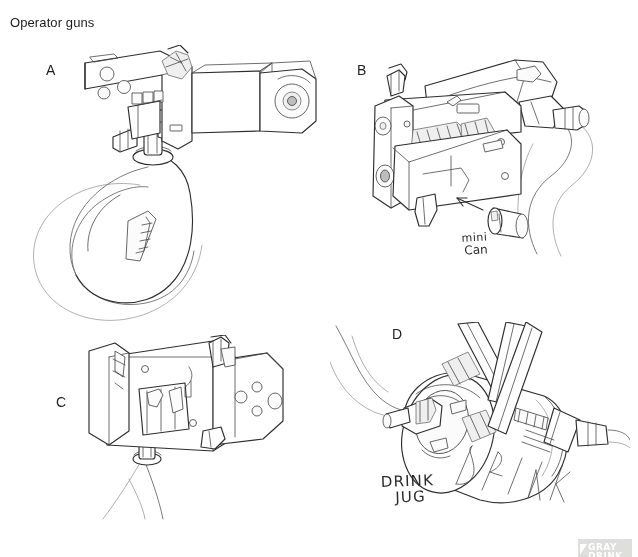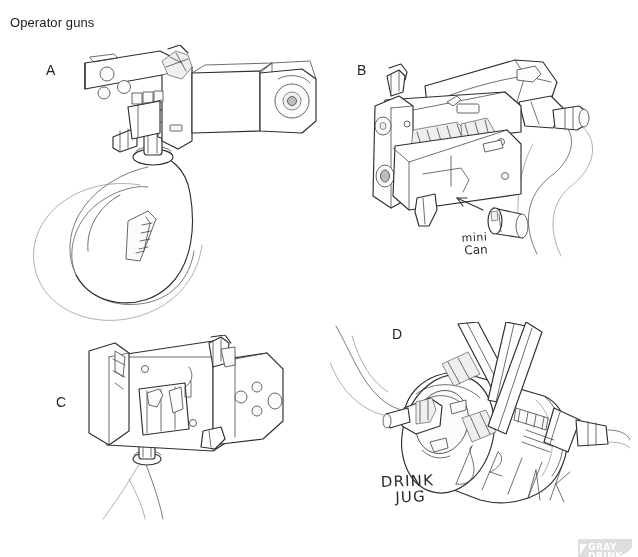--- a/index.html
+++ b/index.html
@@ -7,21 +7,20 @@
     padding: 0;
     background: #ffffff;
   }
   #sheet {
     position: relative;
     width: 638px;
     height: 557px;
     background: #ffffff;
     font-family: "Liberation Sans", sans-serif;
     overflow: hidden;
-    border-radius: 26px;
   }
   
   #page-title {
     position: absolute;
     left: 10px;
     top: 15px;
     font-size: 13px;
     color: #1c1c1c;
     letter-spacing: 0.1px;
     white-space: nowrap;

